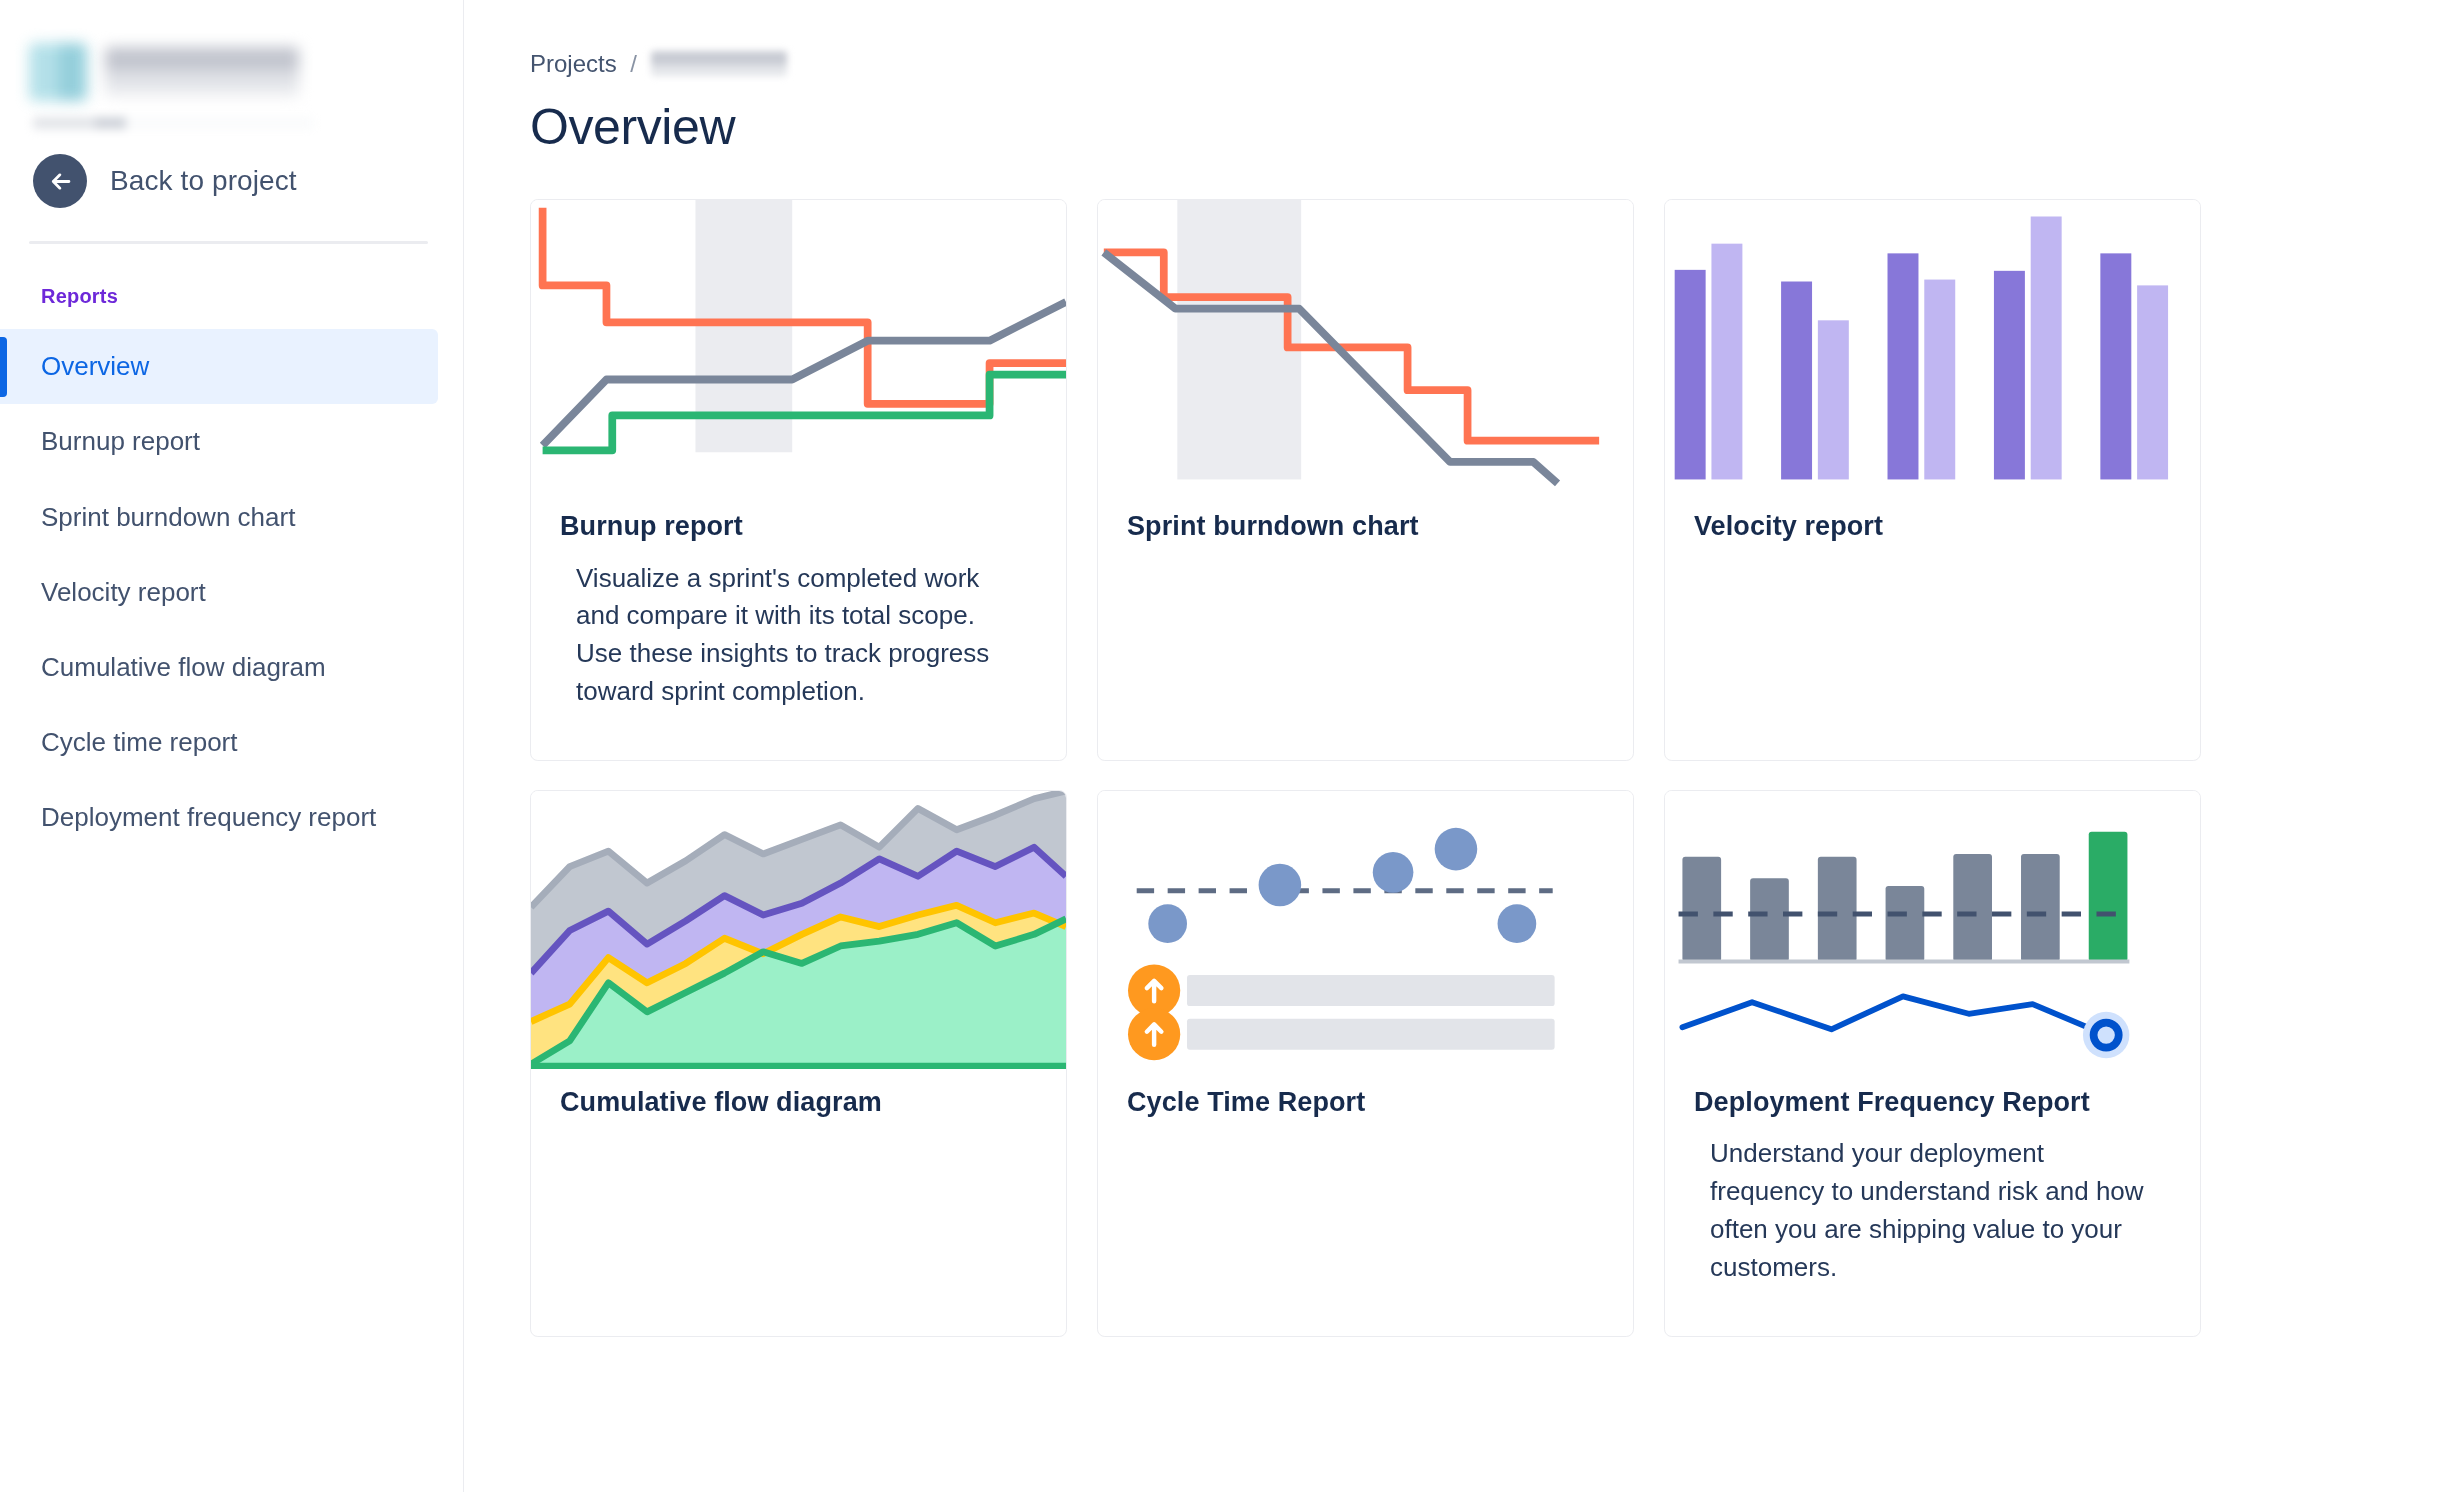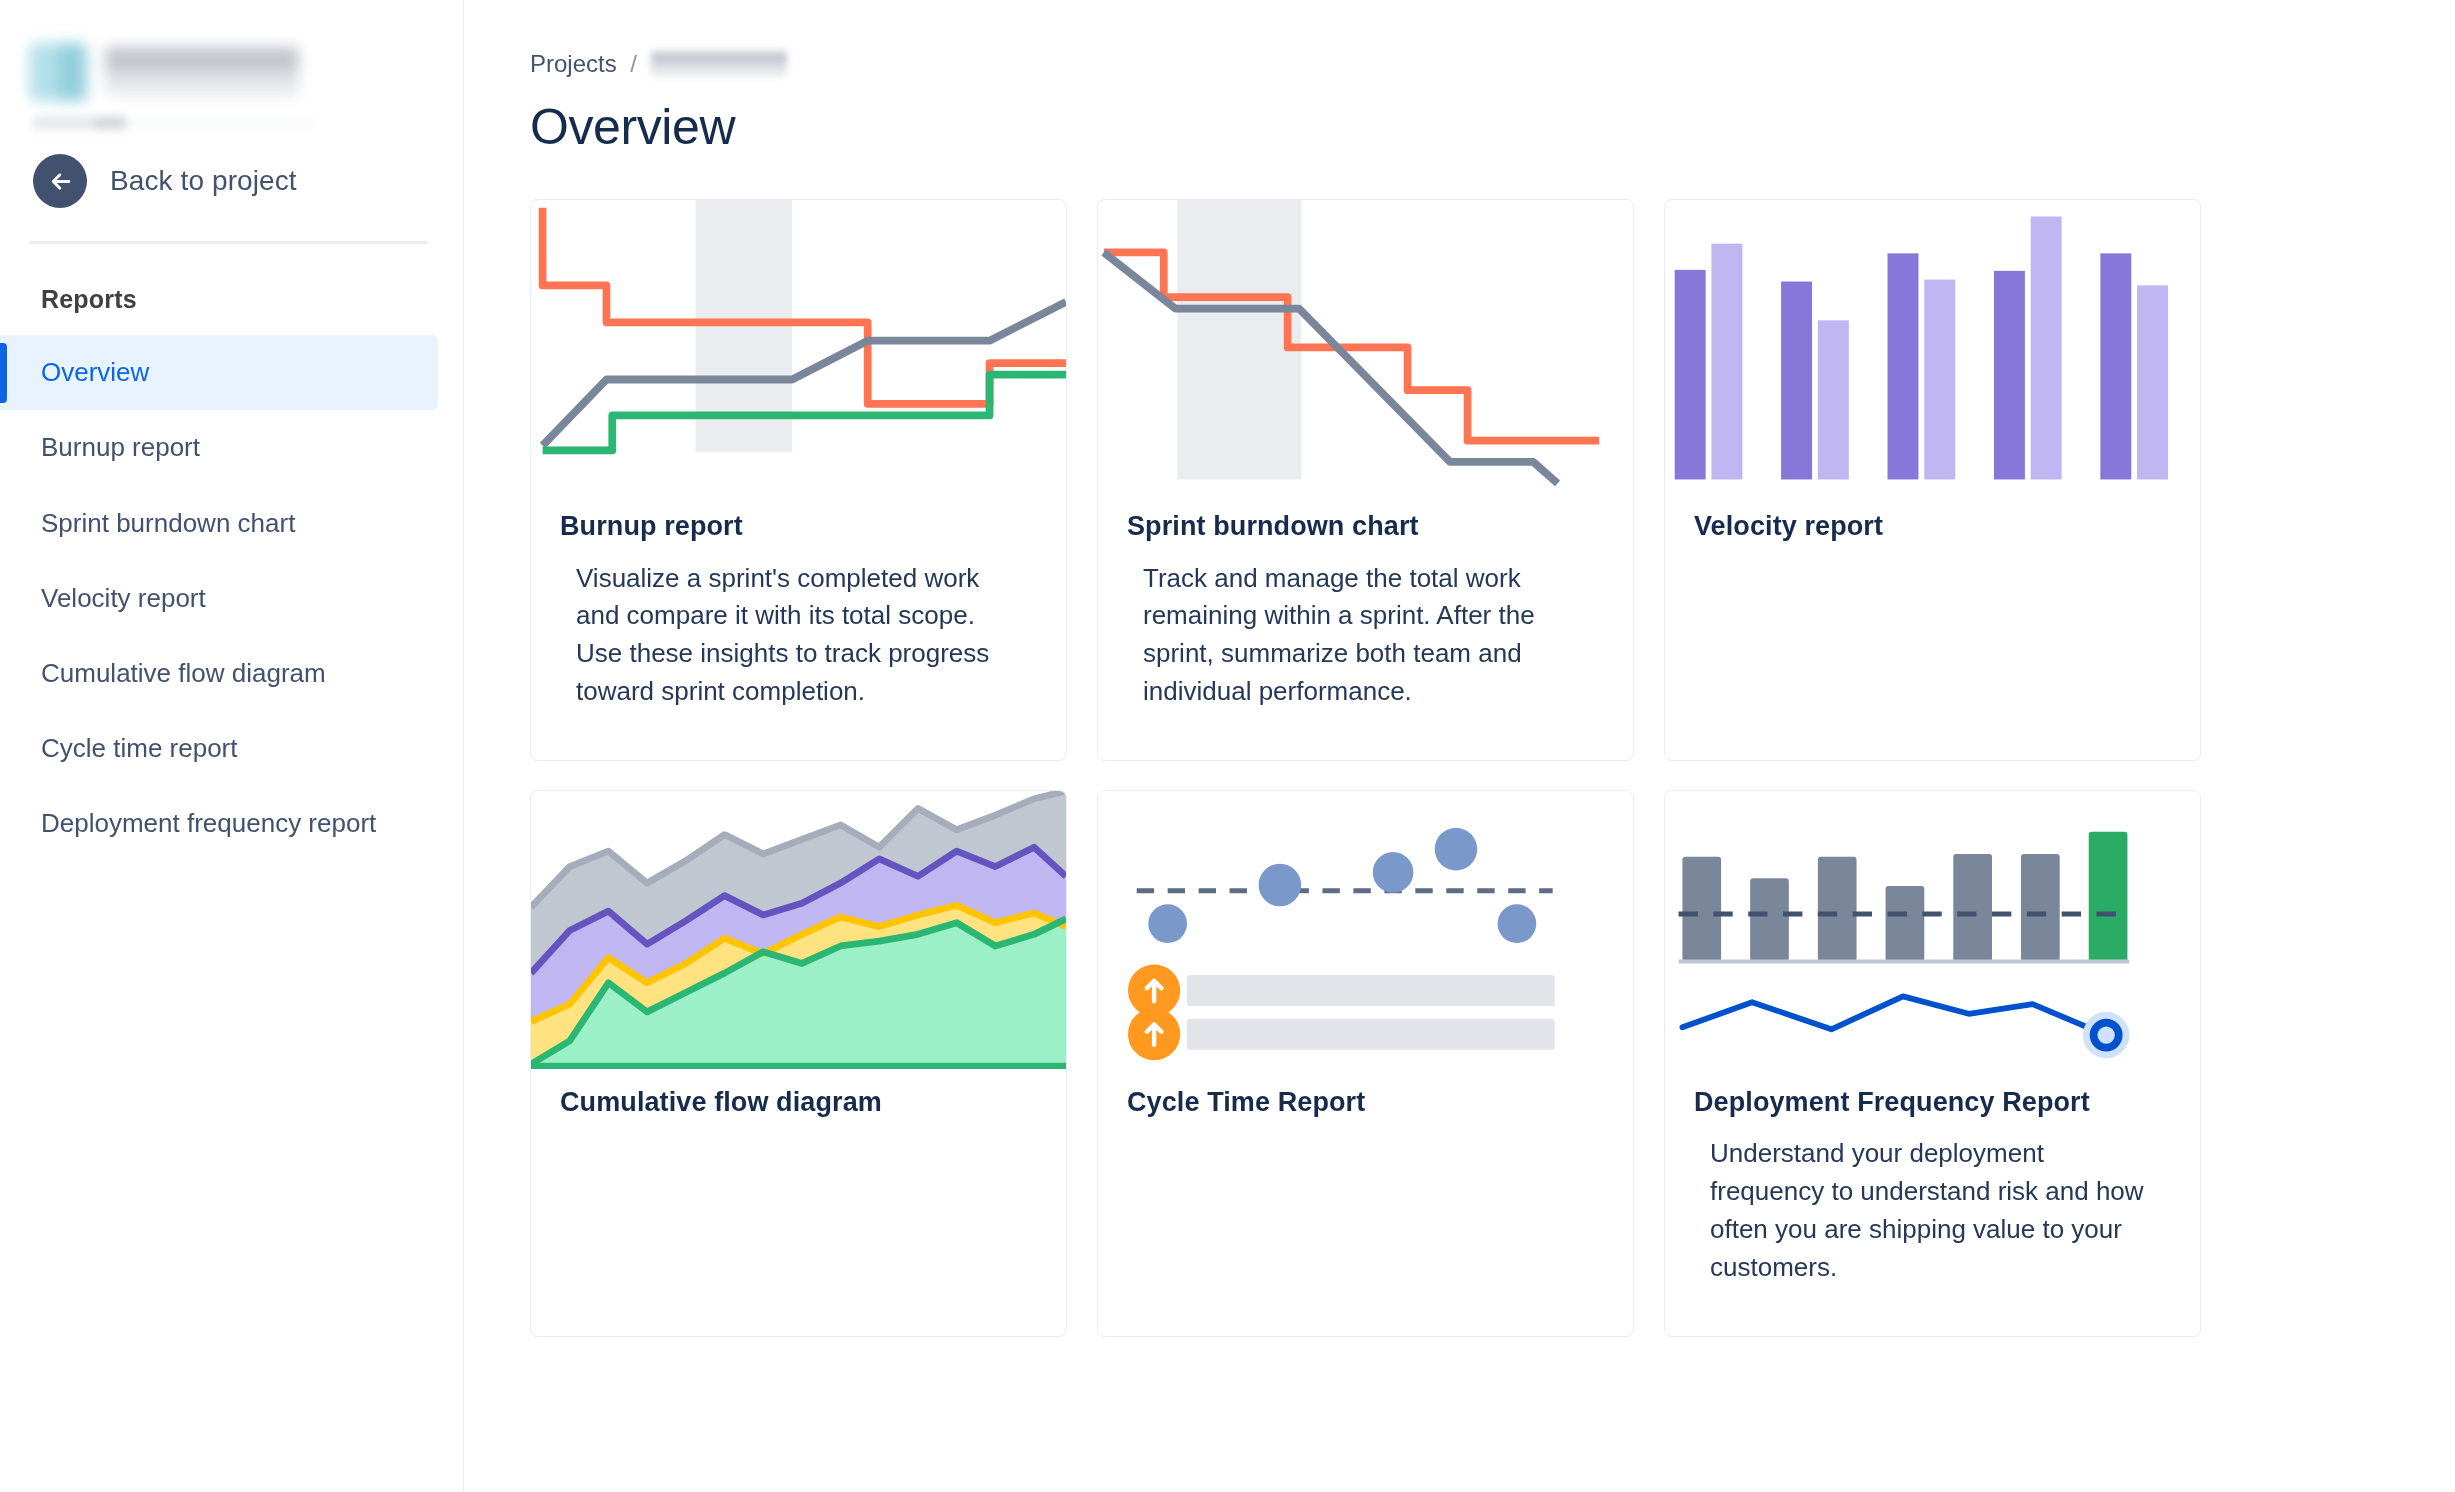--- a/index.html
+++ b/index.html
@@ -84,23 +84,23 @@
   }
 
   .divider {
     height: 2.9px;
     background: #ebecf0;
     margin: 33px 35px 0 29px;
     border-radius: 1.9px;
   }
 
   .section-title {
-    font-size: 25px;
+    font-size: 20px;
     font-weight: bold;
-    color: #404040;
+    color: #6d28d9;
     padding: 41px 0 0 41px;
     letter-spacing: 0.2px;
   }
 
   .nav-list {
     margin-top: 21.3px;
     padding: 0;
   }
   .nav-item {
     position: relative;
@@ -280,21 +280,20 @@
       <div class="card">
         <div class="card-thumb">
           <svg viewBox="0 0 553 303" preserveAspectRatio="none">
             <rect x="82" y="0" width="128" height="288" fill="#ebecf0"></rect>
             <polyline points="6,54 68,54 68,100 196,100 196,152 320,152 320,196 382,196 382,248 518,248" fill="none" stroke="#ff7452" stroke-width="8" stroke-linejoin="round"></polyline>
             <polyline points="6,54 80,112 208,112 364,270 450,270 475,292" fill="none" stroke="#7a869a" stroke-width="8" stroke-linejoin="round"></polyline>
           </svg>
         </div>
         <div class="card-body">
           <div class="card-title">Sprint burndown chart</div>
-          <p class="card-desc">Track and manage the total work remaining within a sprint. After the sprint, summarize both team and individual performance.</p>
         </div>
       </div>
 
       <div class="card">
         <div class="card-thumb">
           <svg viewBox="0 0 553 303" preserveAspectRatio="none">
             <g>
               <rect x="10" y="72" width="32" height="216" fill="#8777d9"></rect>
               <rect x="48" y="45" width="32" height="243" fill="#c0b6f2"></rect>
               <rect x="120" y="84" width="32" height="204" fill="#8777d9"></rect>

